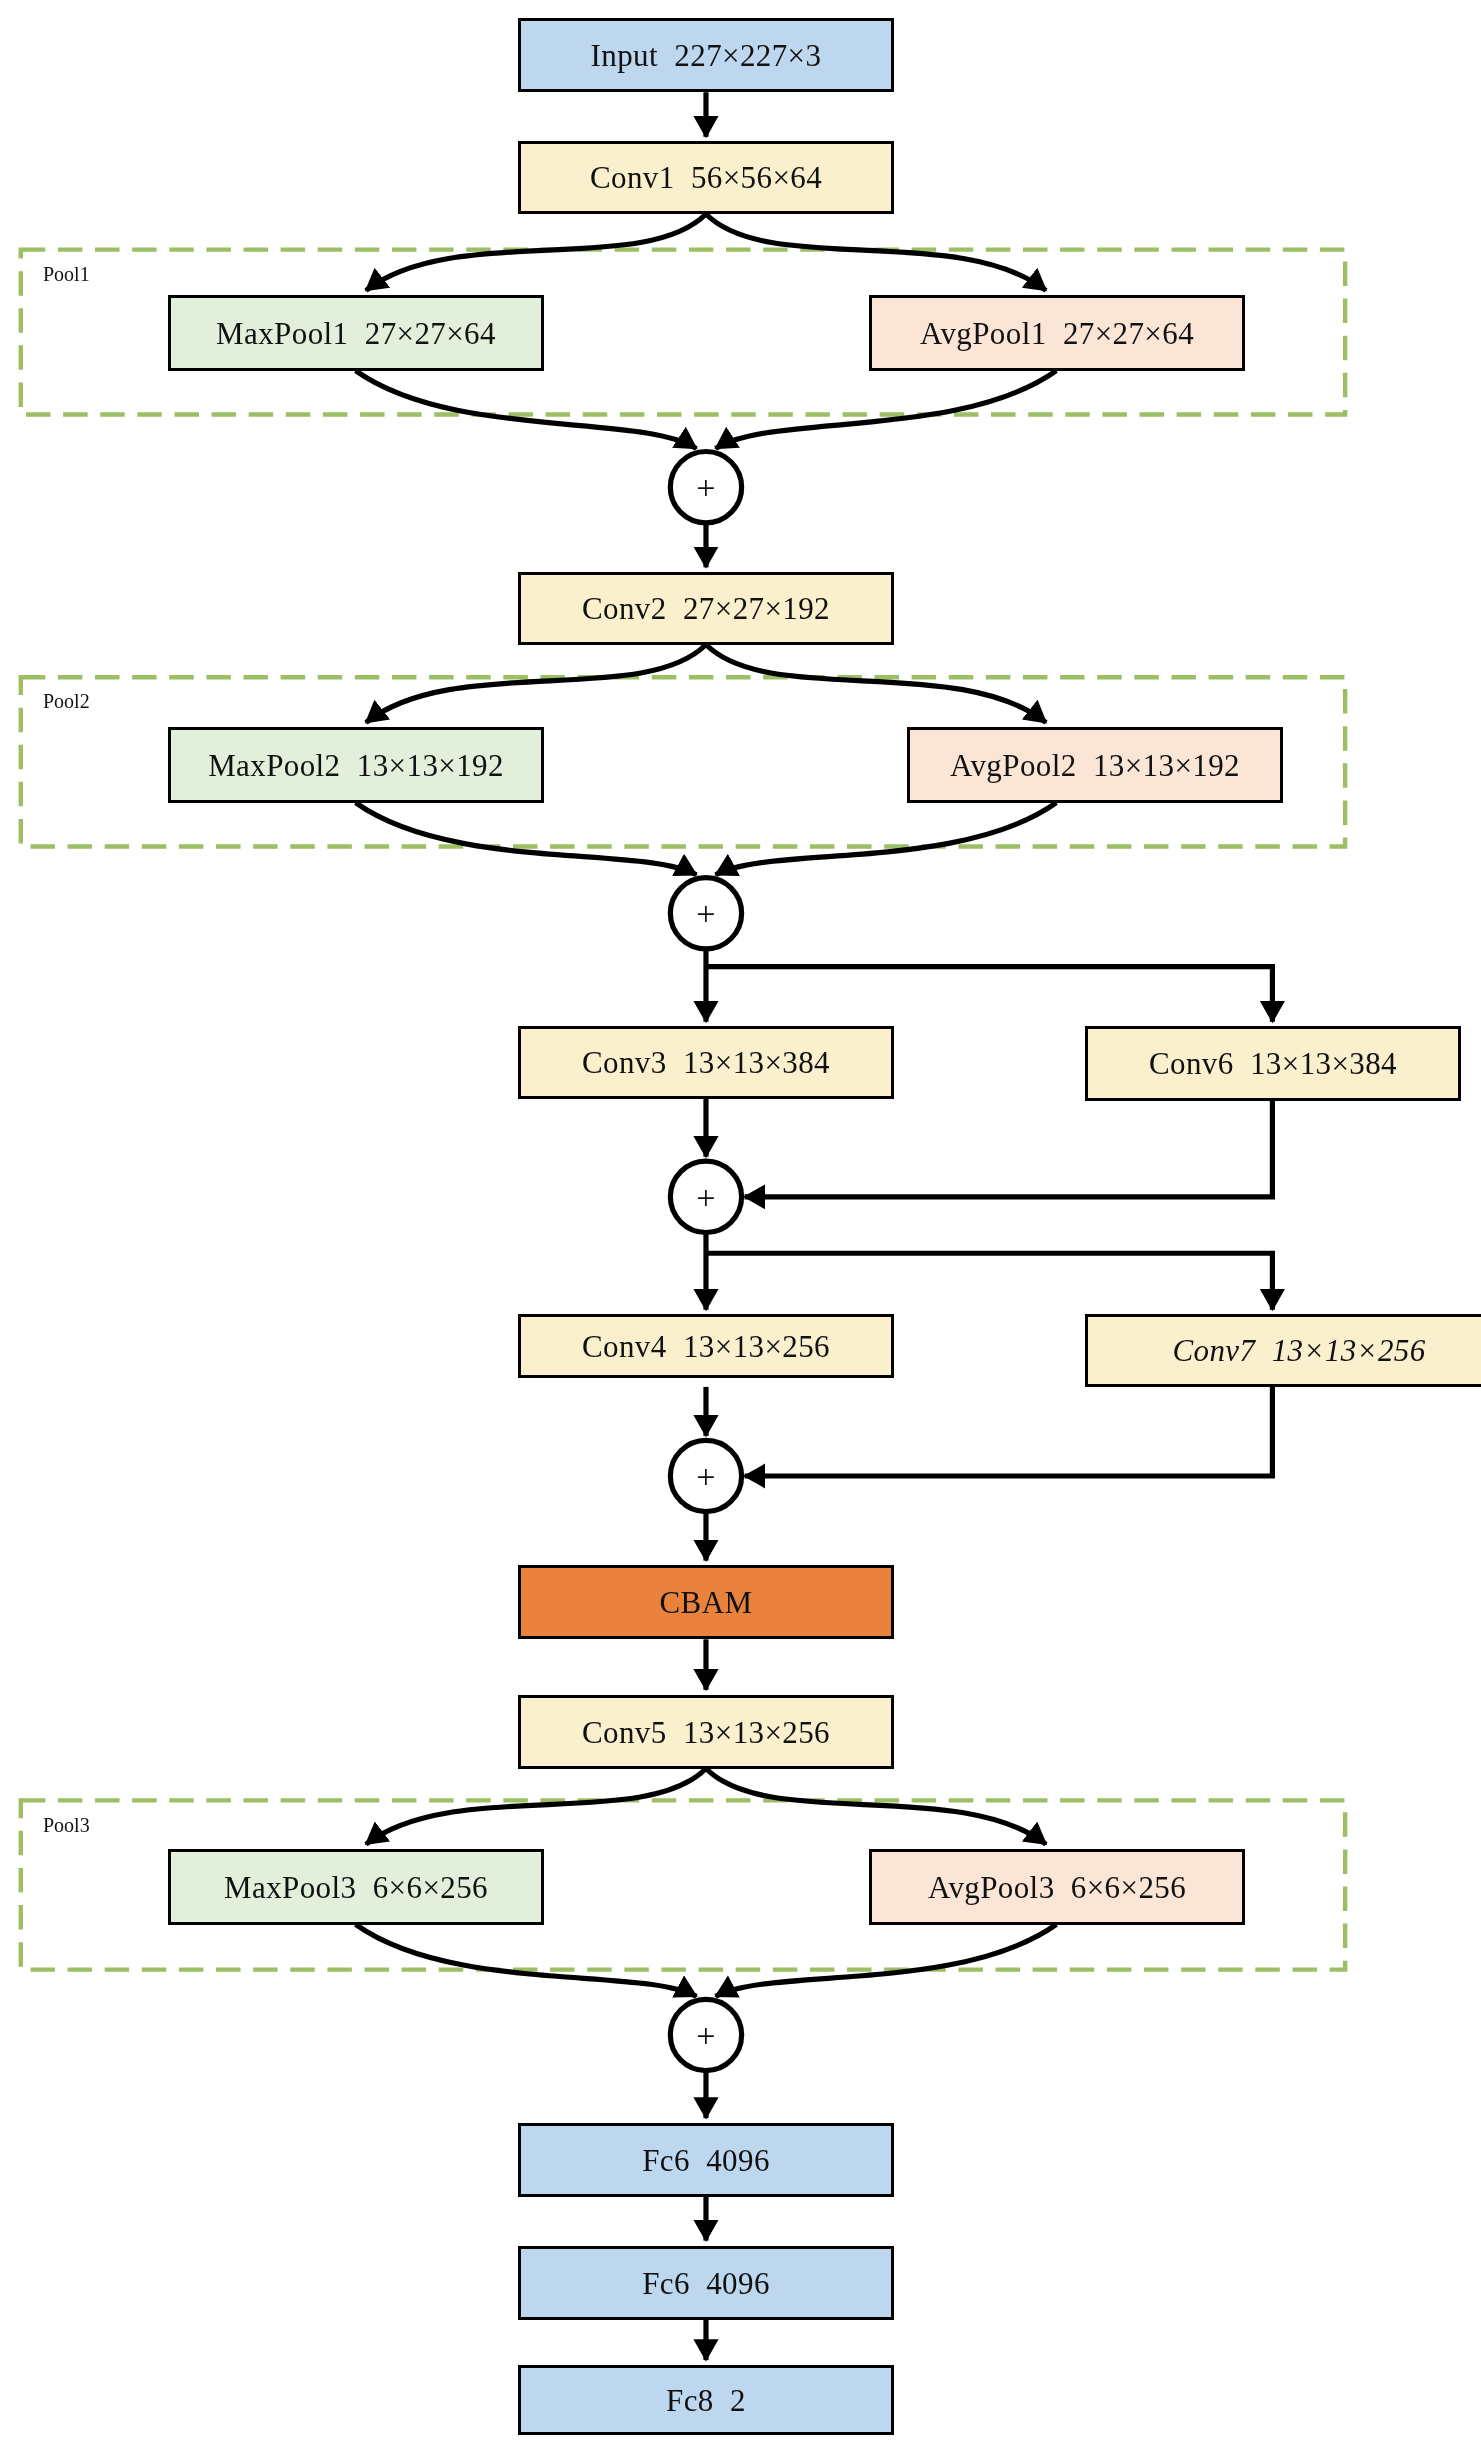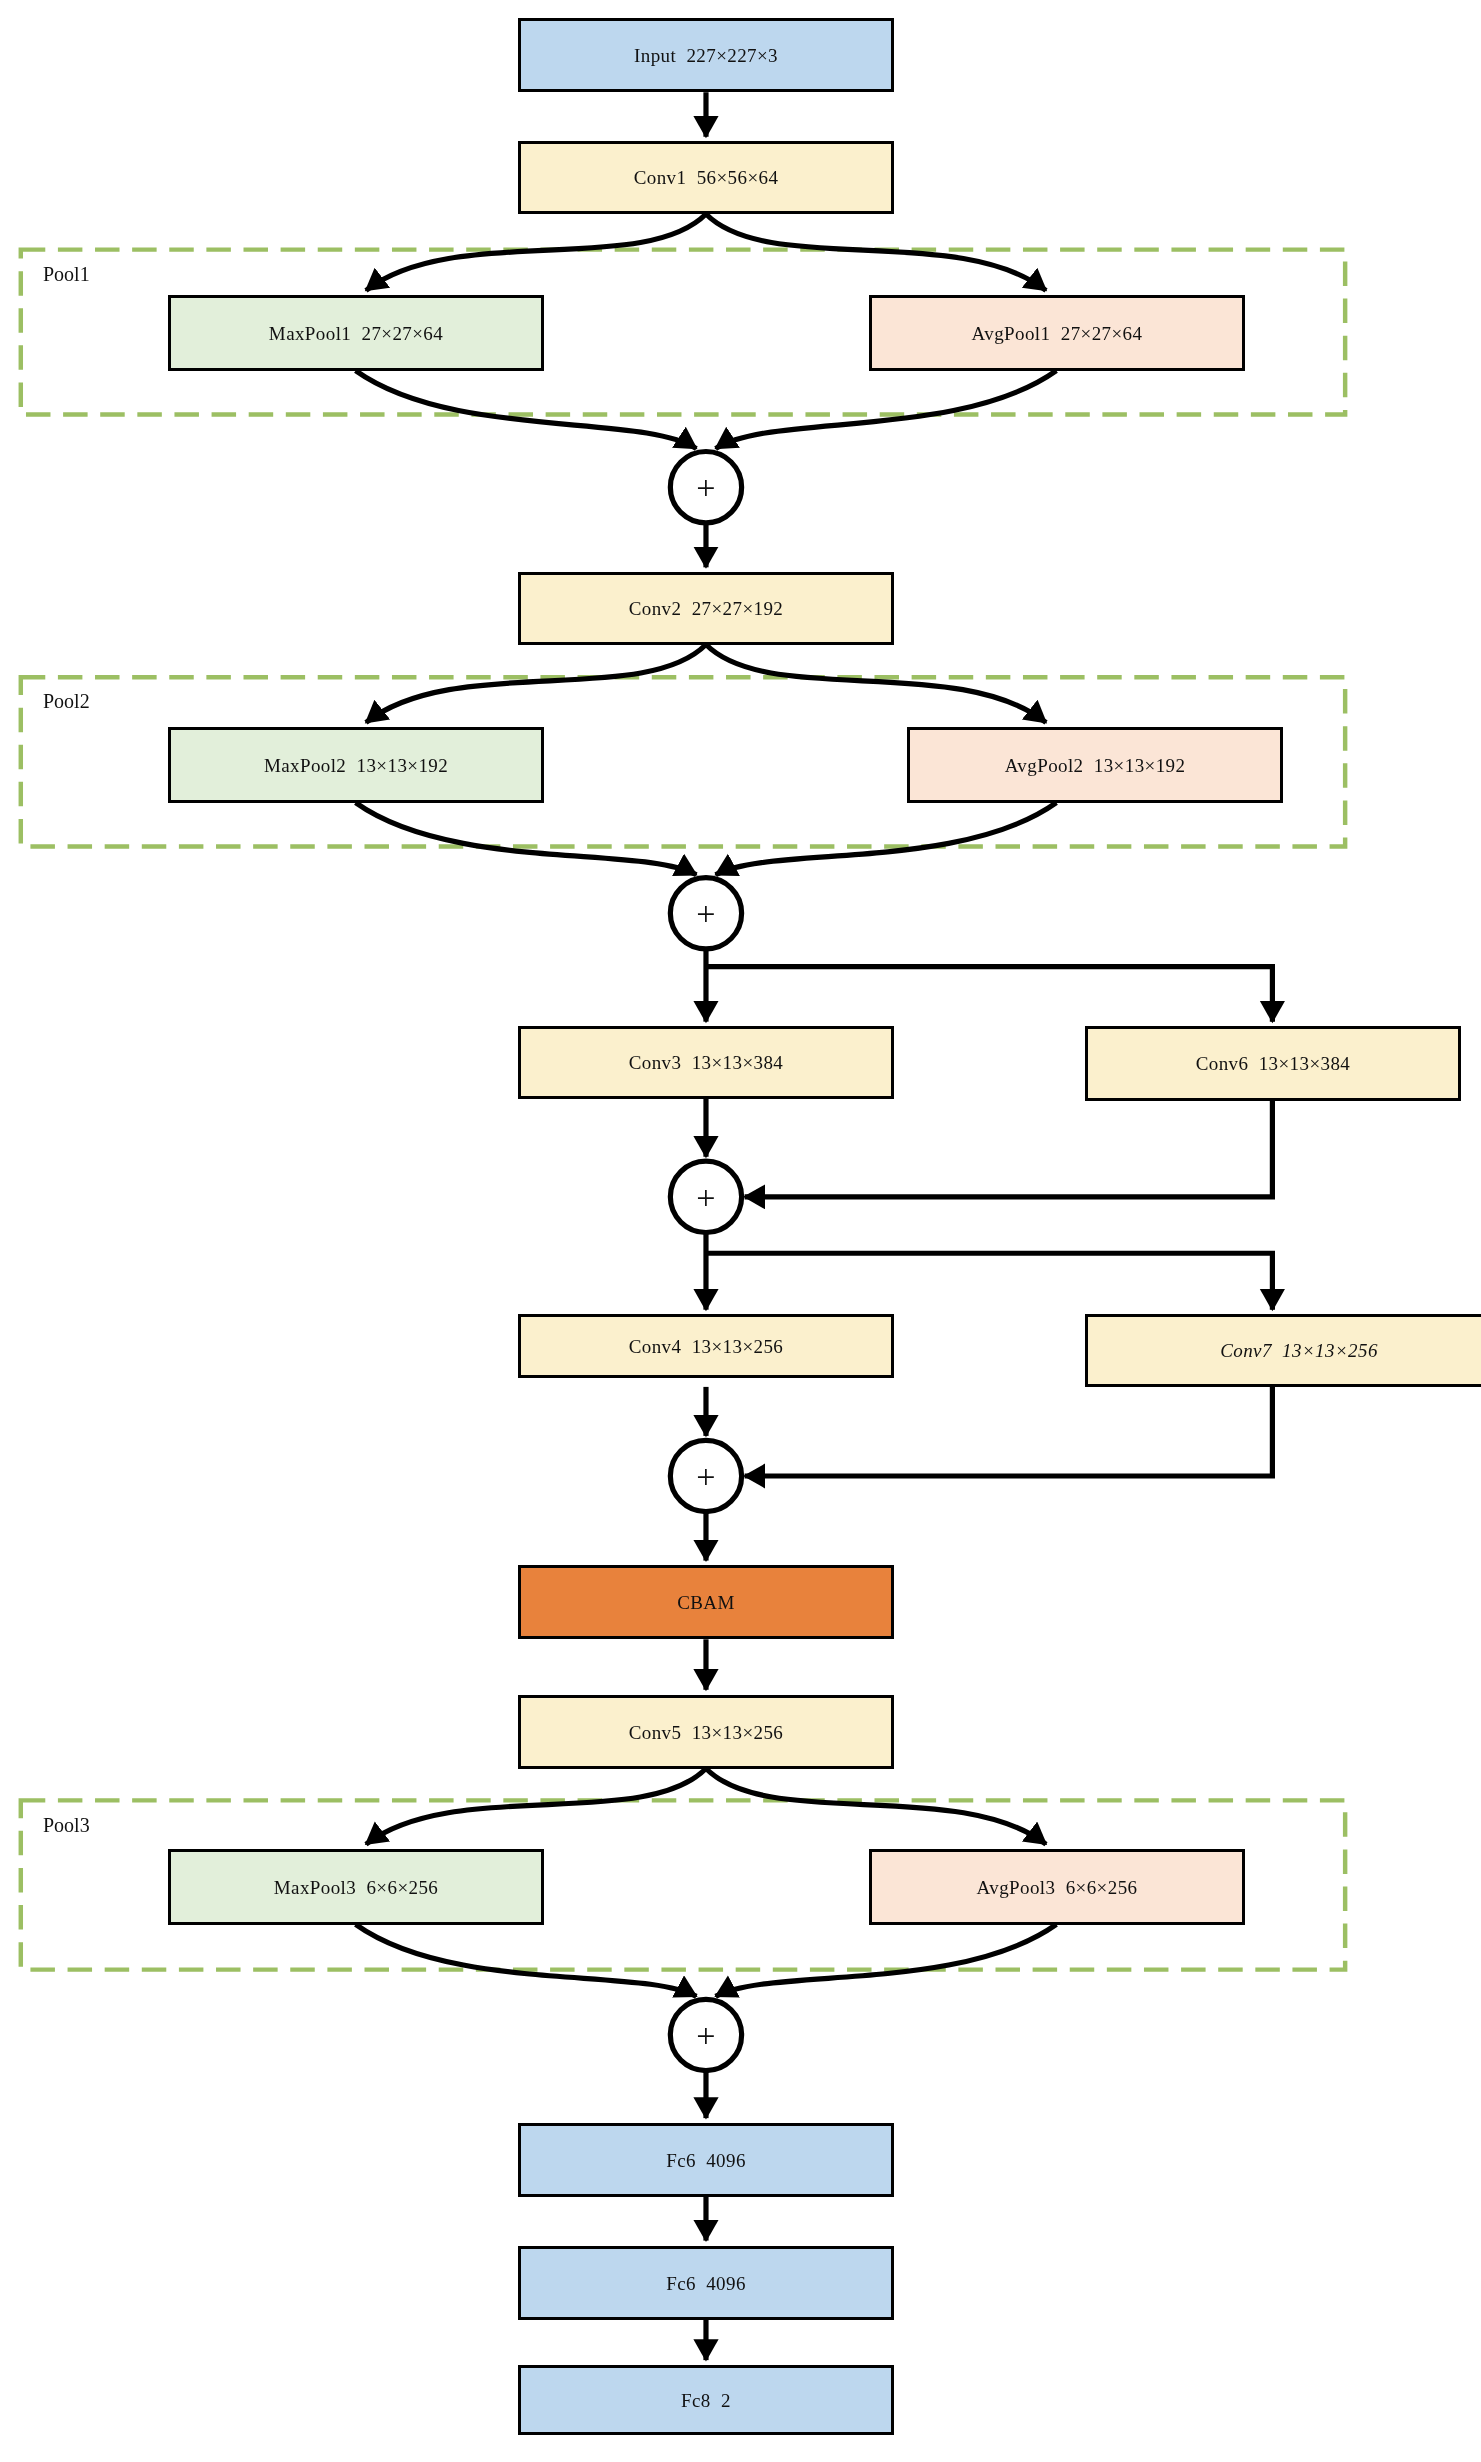--- a/index.html
+++ b/index.html
@@ -12,21 +12,21 @@
     color:#111111;
   }
   .wires{position:absolute;left:0;top:0;width:1481px;height:2462px;}
   .node{
     position:absolute;
     box-sizing:border-box;
     border:3.7px solid #000000;
     display:flex;
     align-items:center;
     justify-content:center;
-    font-size:19px;
+    font-size:31px;
     line-height:1;
     white-space:pre;
     letter-spacing:0.4px;
   }
   .fill-blue  {background:#BDD7EE;}
   .fill-yellow{background:#FBF0CD;}
   .fill-green {background:#E2EFDA;}
   .fill-peach {background:#FBE5D6;}
   .fill-orange{background:#E8823C;}
   .pool-label{

